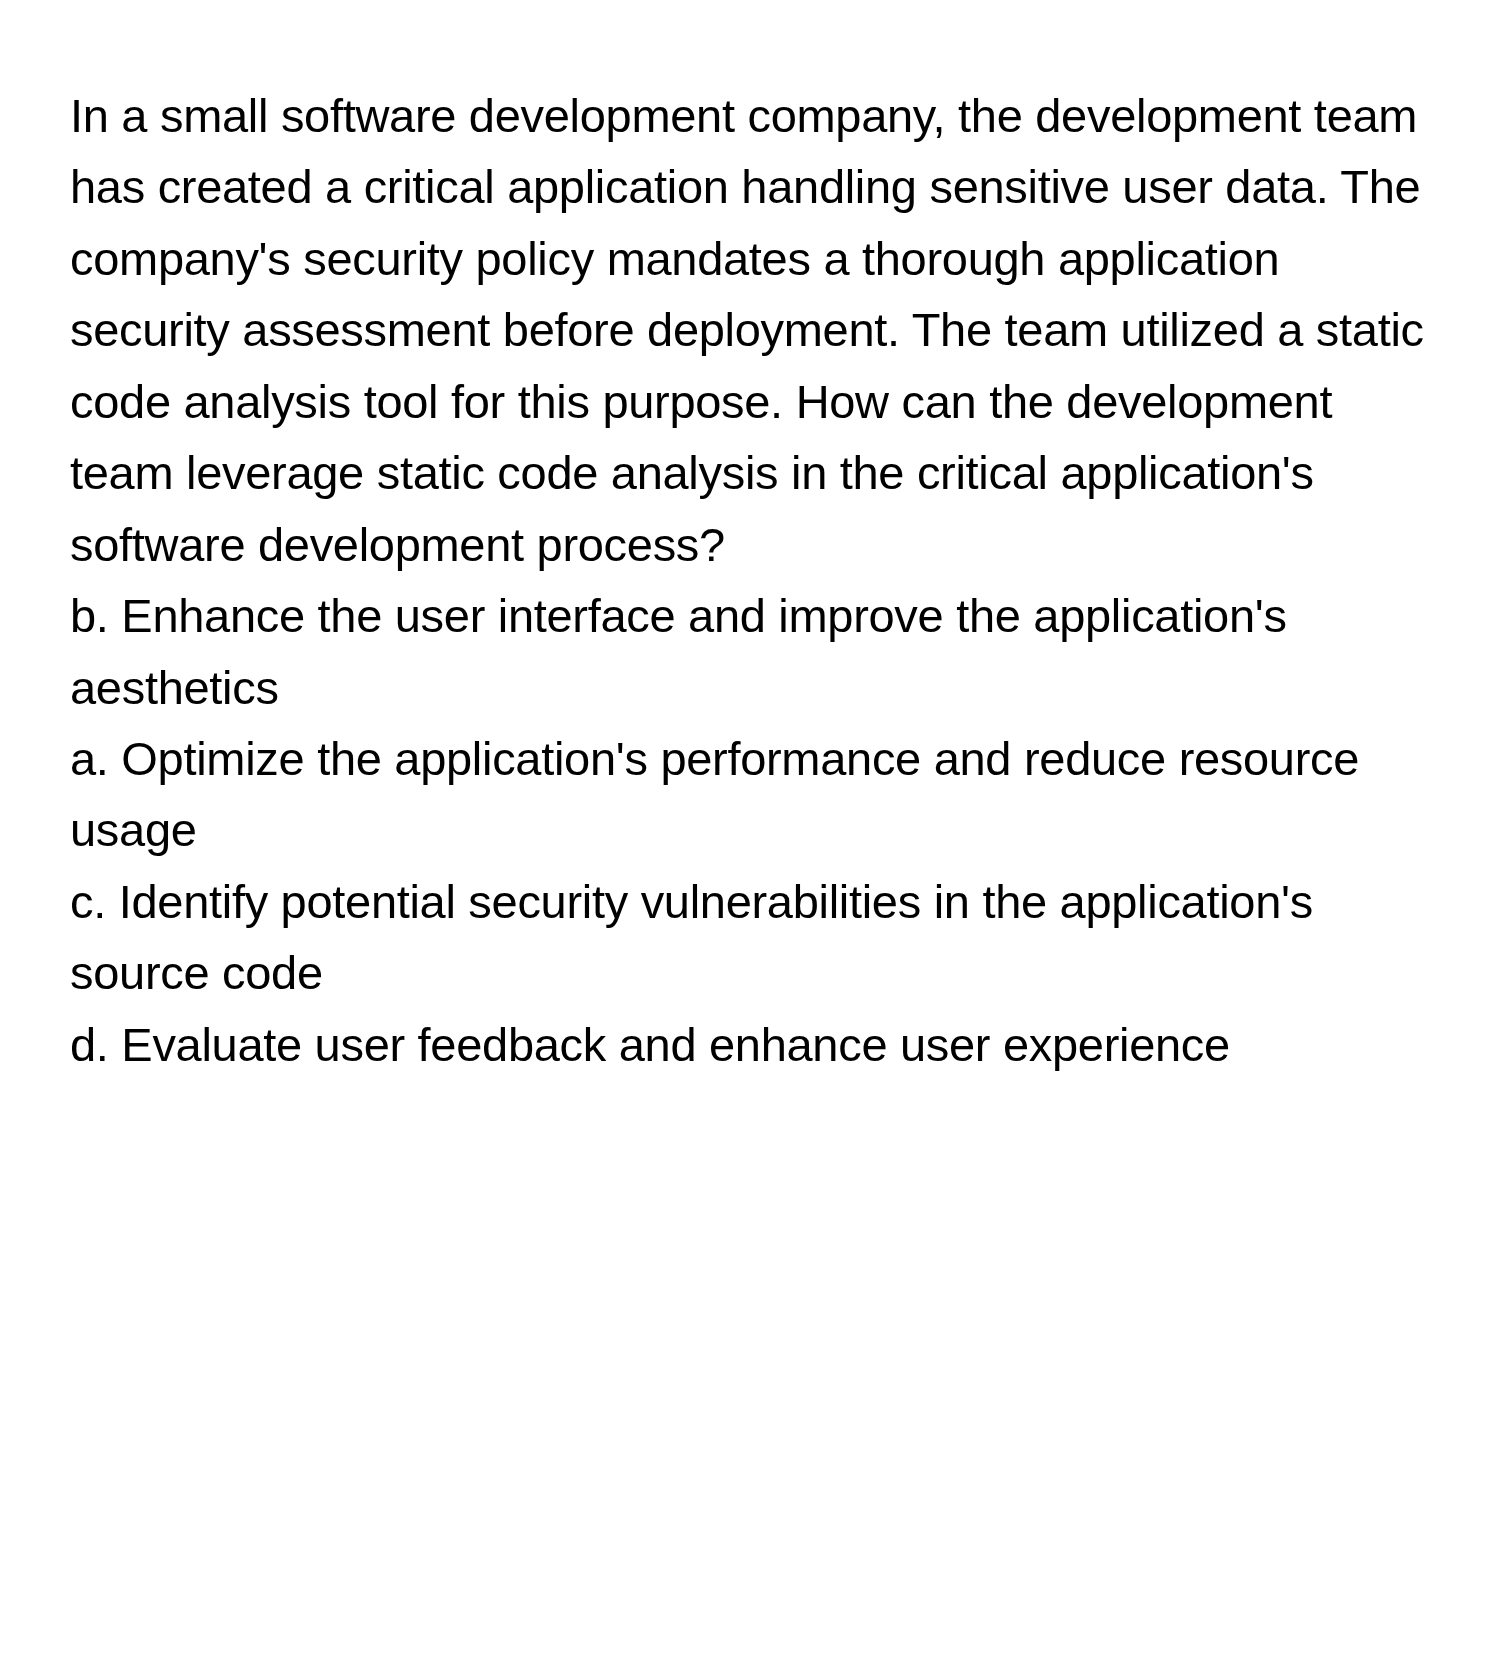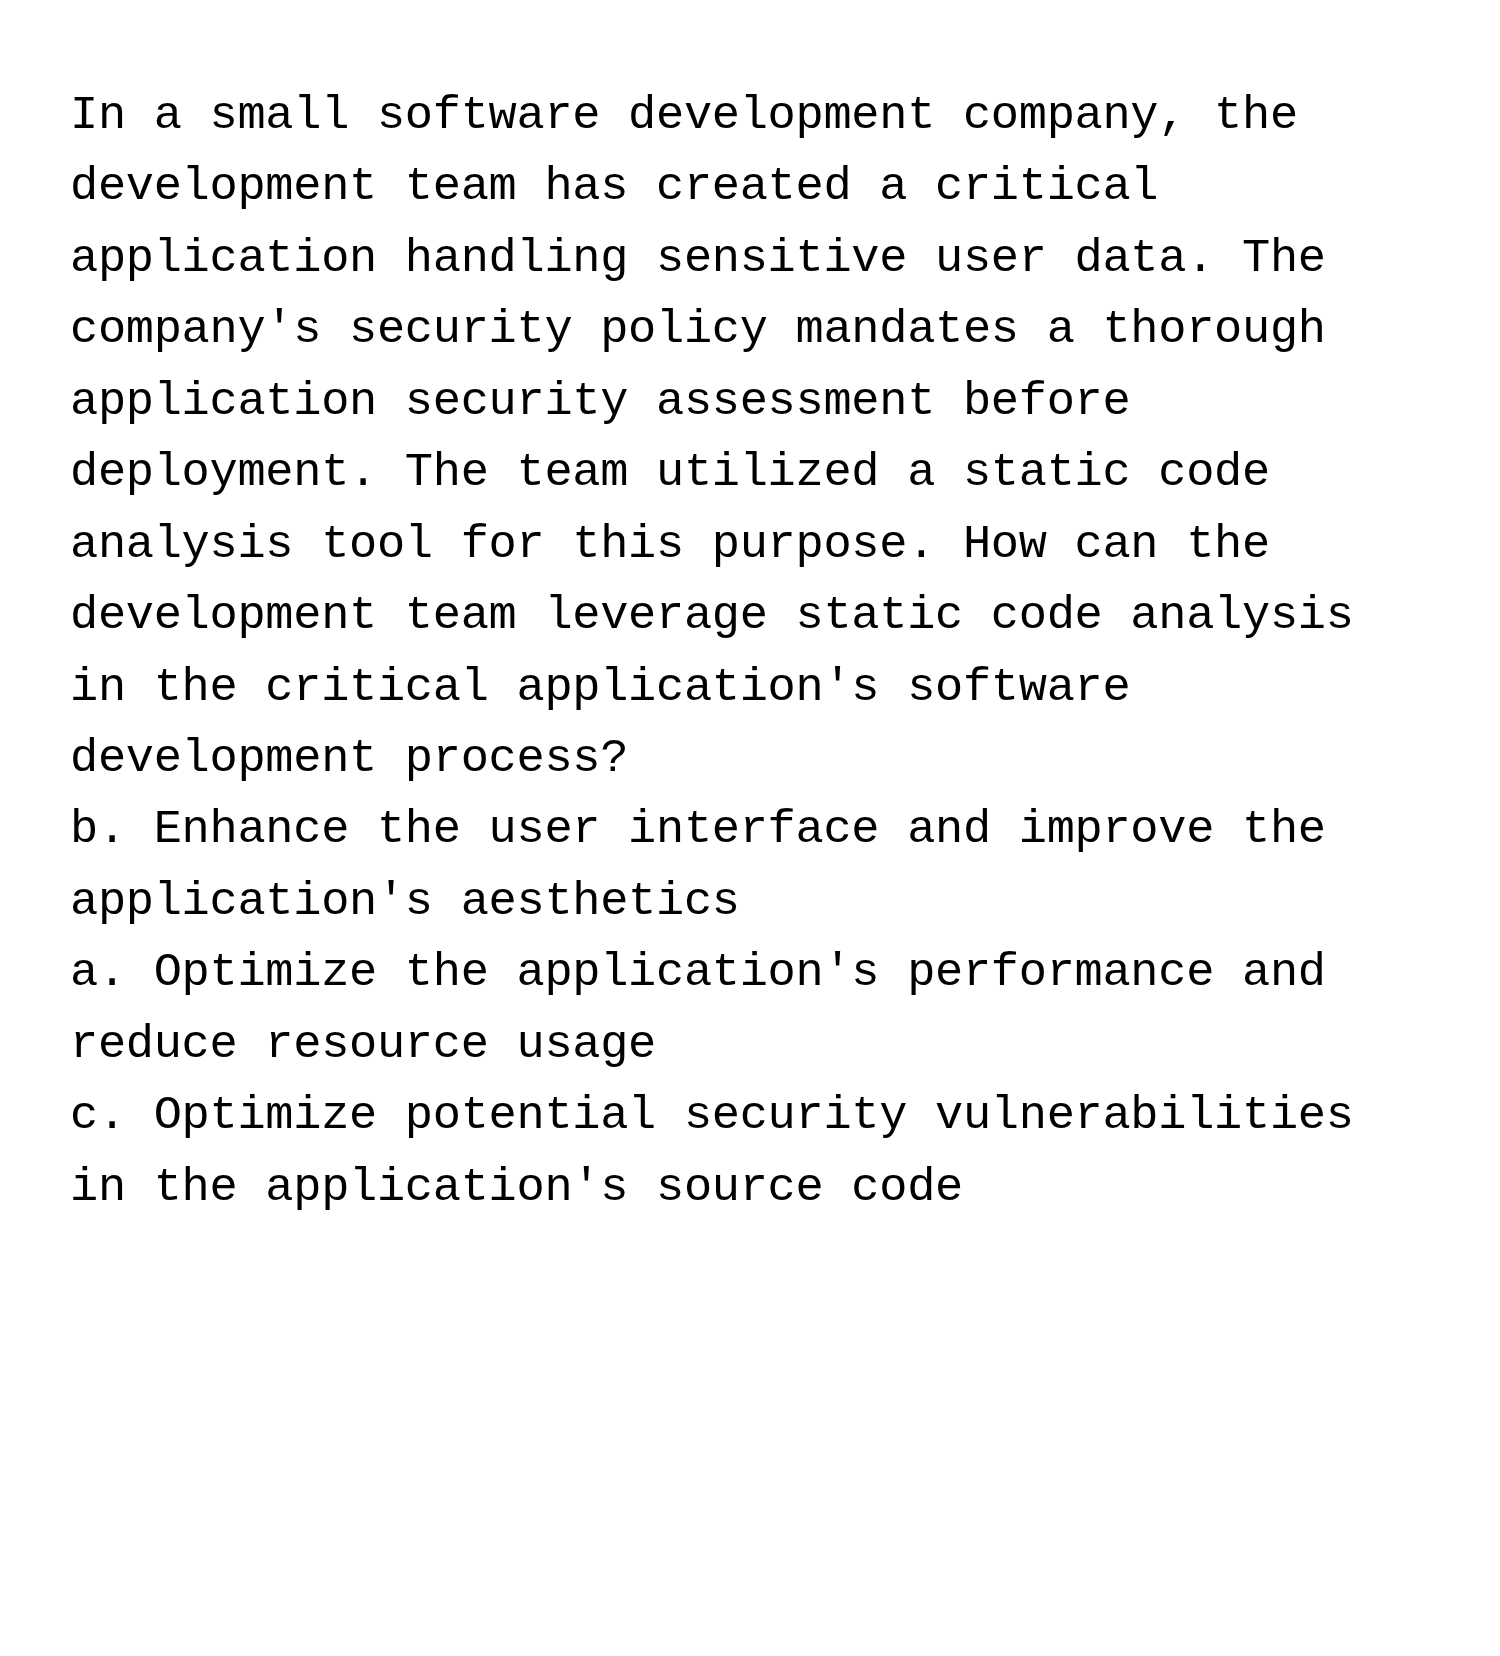--- a/index.html
+++ b/index.html
@@ -8,21 +8,20 @@
       box-sizing: border-box;
     }
     html, body {
       width: 1500px;
       height: 1656px;
       background: #ffffff;
       font-family: -apple-system, BlinkMacSystemFont, "Segoe UI", Helvetica, Arial, sans-serif;
     }
     .container {
       padding: 80px 70px;
-      font-family: Liberation Mono, monospace;
     }
     .question-text {
       font-size: 47px;
       line-height: 1.52;
       color: #000000;
       font-weight: 400;
       letter-spacing: -0.3px;
     }
     .option {
       font-size: 47px;
@@ -32,14 +31,15 @@
       letter-spacing: -0.3px;
     }
   </style>
 </head>
 <body>
 
 <div class="container">
   <div class="question-text">In a small software development company, the development team has created a critical application handling sensitive user data. The company's security policy mandates a thorough application security assessment before deployment. The team utilized a static code analysis tool for this purpose. How can the development team leverage static code analysis in the critical application's software development process?</div>
   <div class="option">b. Enhance the user interface and improve the application's aesthetics</div>
   <div class="option">a. Optimize the application's performance and reduce resource usage</div>
-  <div class="option">c. Optimize potential security vulnerabilities in the application's source code</div>
+  <div class="option">c. Identify potential security vulnerabilities in the application's source code</div>
+  <div class="option">d. Evaluate user feedback and enhance user experience</div>
 </div>
 
 </body></html>

